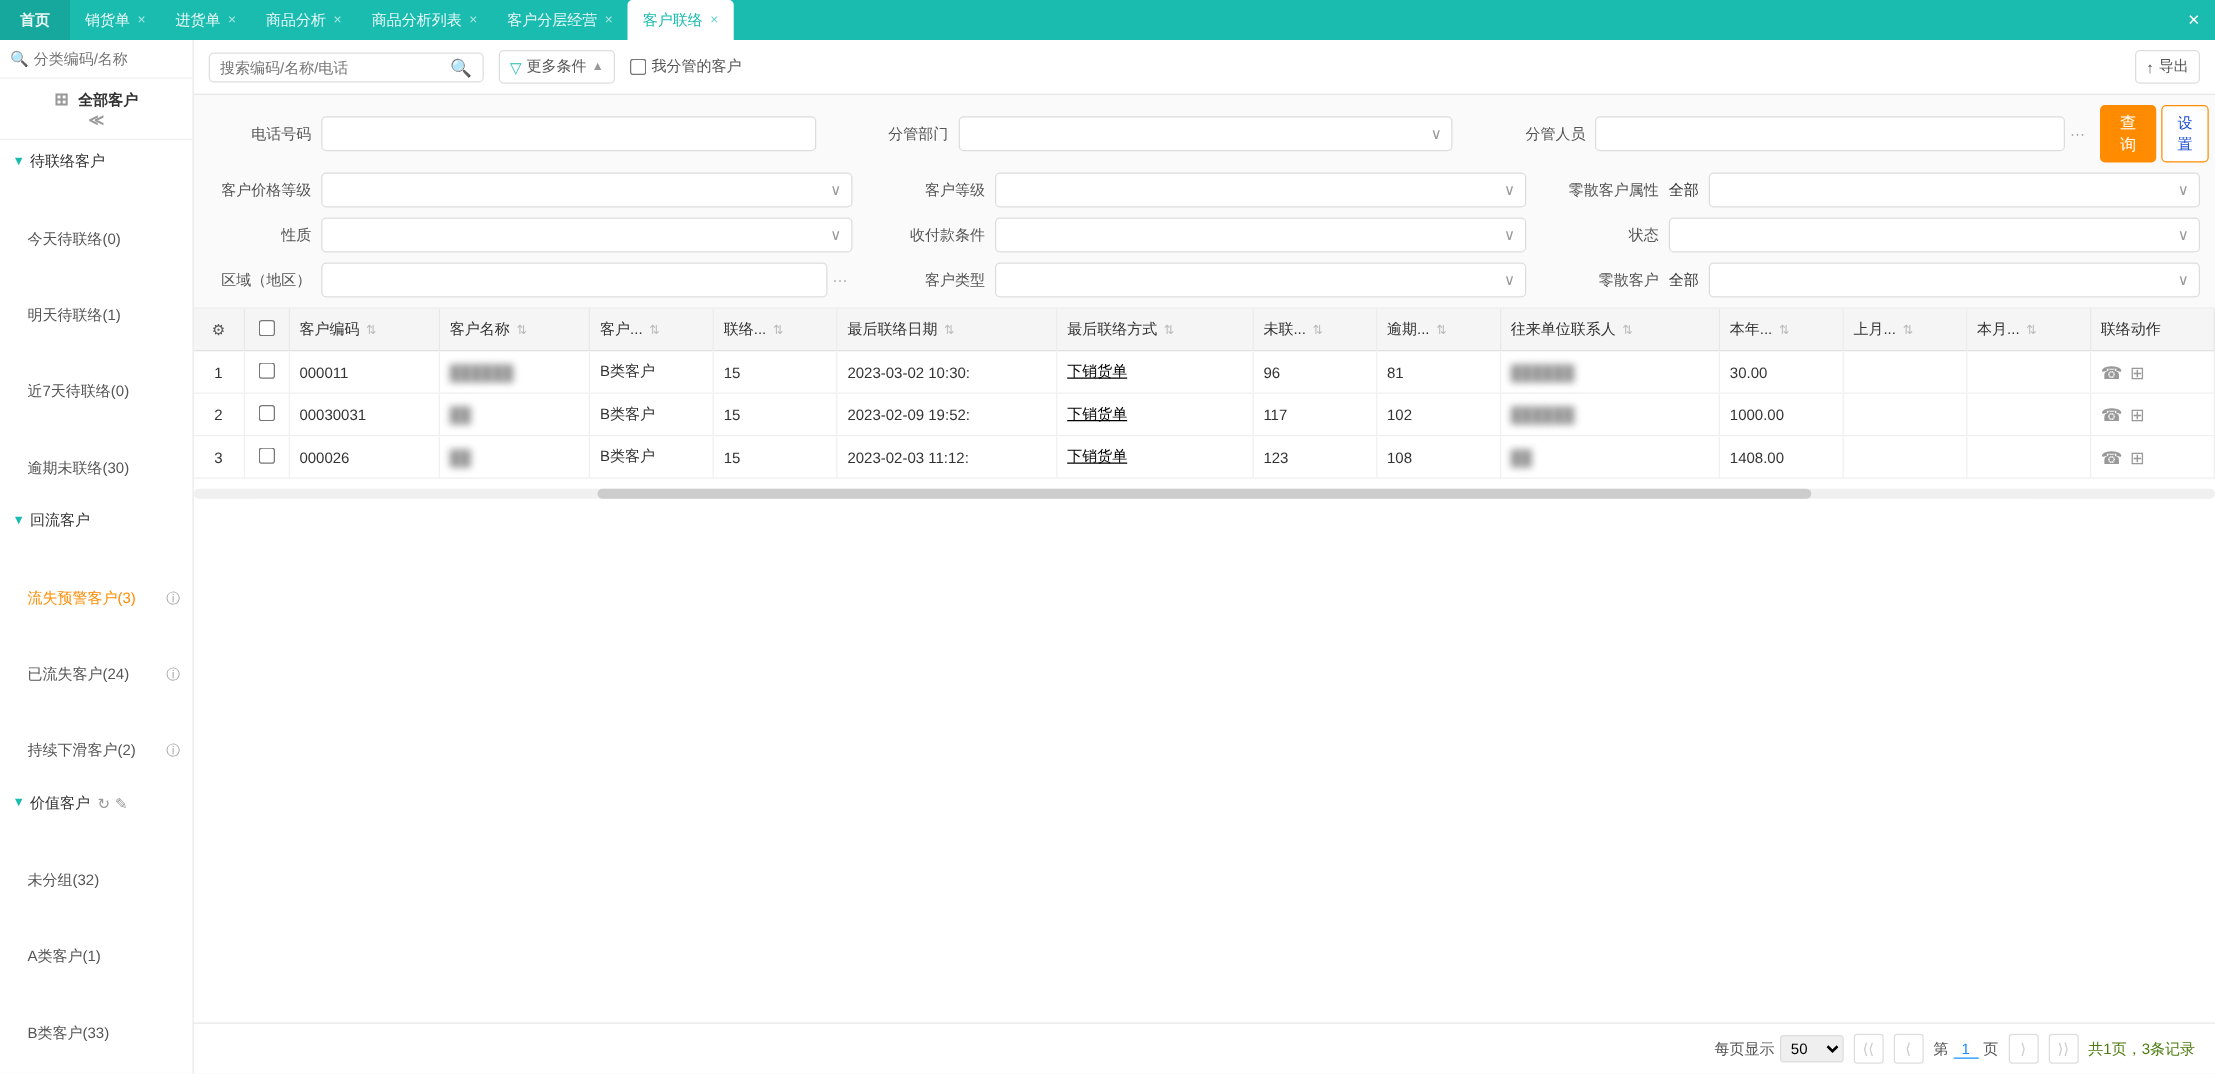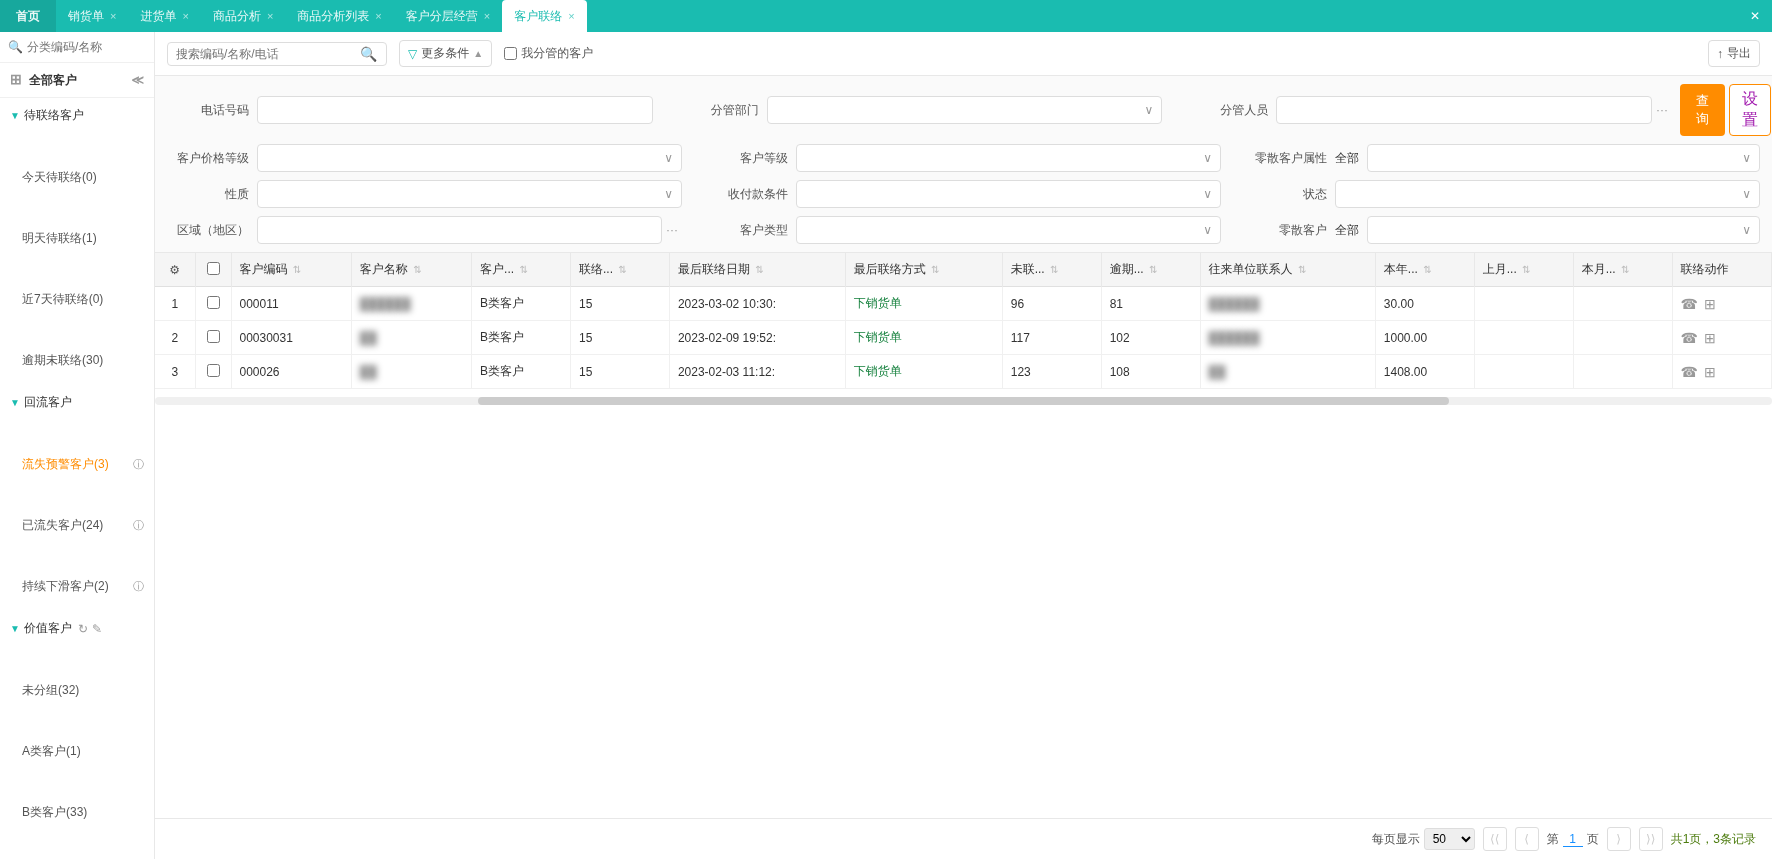--- a/index.html
+++ b/index.html
@@ -81,20 +81,21 @@
     }
     .sidebar-all-header {
       display: flex;
       align-items: center;
       justify-content: space-between;
       padding: 8px 10px;
       font-weight: bold;
       font-size: 13px;
       color: #333;
       border-bottom: 1px solid #f0f0f0;
+      flex-direction: column;
     }
     .sidebar-all-header .collapse-icon {
       color: #999;
       cursor: pointer;
     }
     .sidebar-group {
       padding: 4px 0;
     }
     .sidebar-group-header {
       display: flex;
@@ -260,26 +261,26 @@
       background: #ff8c00;
       color: white;
       border: none;
       border-radius: 4px;
       padding: 5px 16px;
       cursor: pointer;
       font-size: 13px;
     }
     .settings-btn {
       background: white;
-      color: #a21caf;
+      color: #1d4ed8;
       border: 1px solid #ff8c00;
       border-radius: 4px;
       padding: 4px 12px;
       cursor: pointer;
-      font-size: 16px;
+      font-size: 12px;
     }
     .filter-ellipsis {
       color: #999;
       cursor: pointer;
       padding: 0 4px;
     }
 
     
     .table-area {
       flex: 1;
@@ -308,21 +309,21 @@
     tbody tr {
       border-bottom: 1px solid #f0f0f0;
       background: white;
     }
     tbody td {
       padding: 8px 8px;
       color: #333;
       white-space: nowrap;
       border-right: 1px solid #f0f0f0;
     }
-    .link-text { color: #15803d; cursor: pointer; }
+    .link-text { color: #000000; cursor: pointer; text-decoration: underline; }
     .blurred { color: transparent; text-shadow: 0 0 6px rgba(0,0,0,0.4); user-select: none; }
     .action-icons { display: flex; gap: 6px; align-items: center; }
     .settings-icon { color: #555; cursor: pointer; }
 
     
     .pagination {
       display: flex;
       align-items: center;
       justify-content: flex-end;
       padding: 8px 16px;

